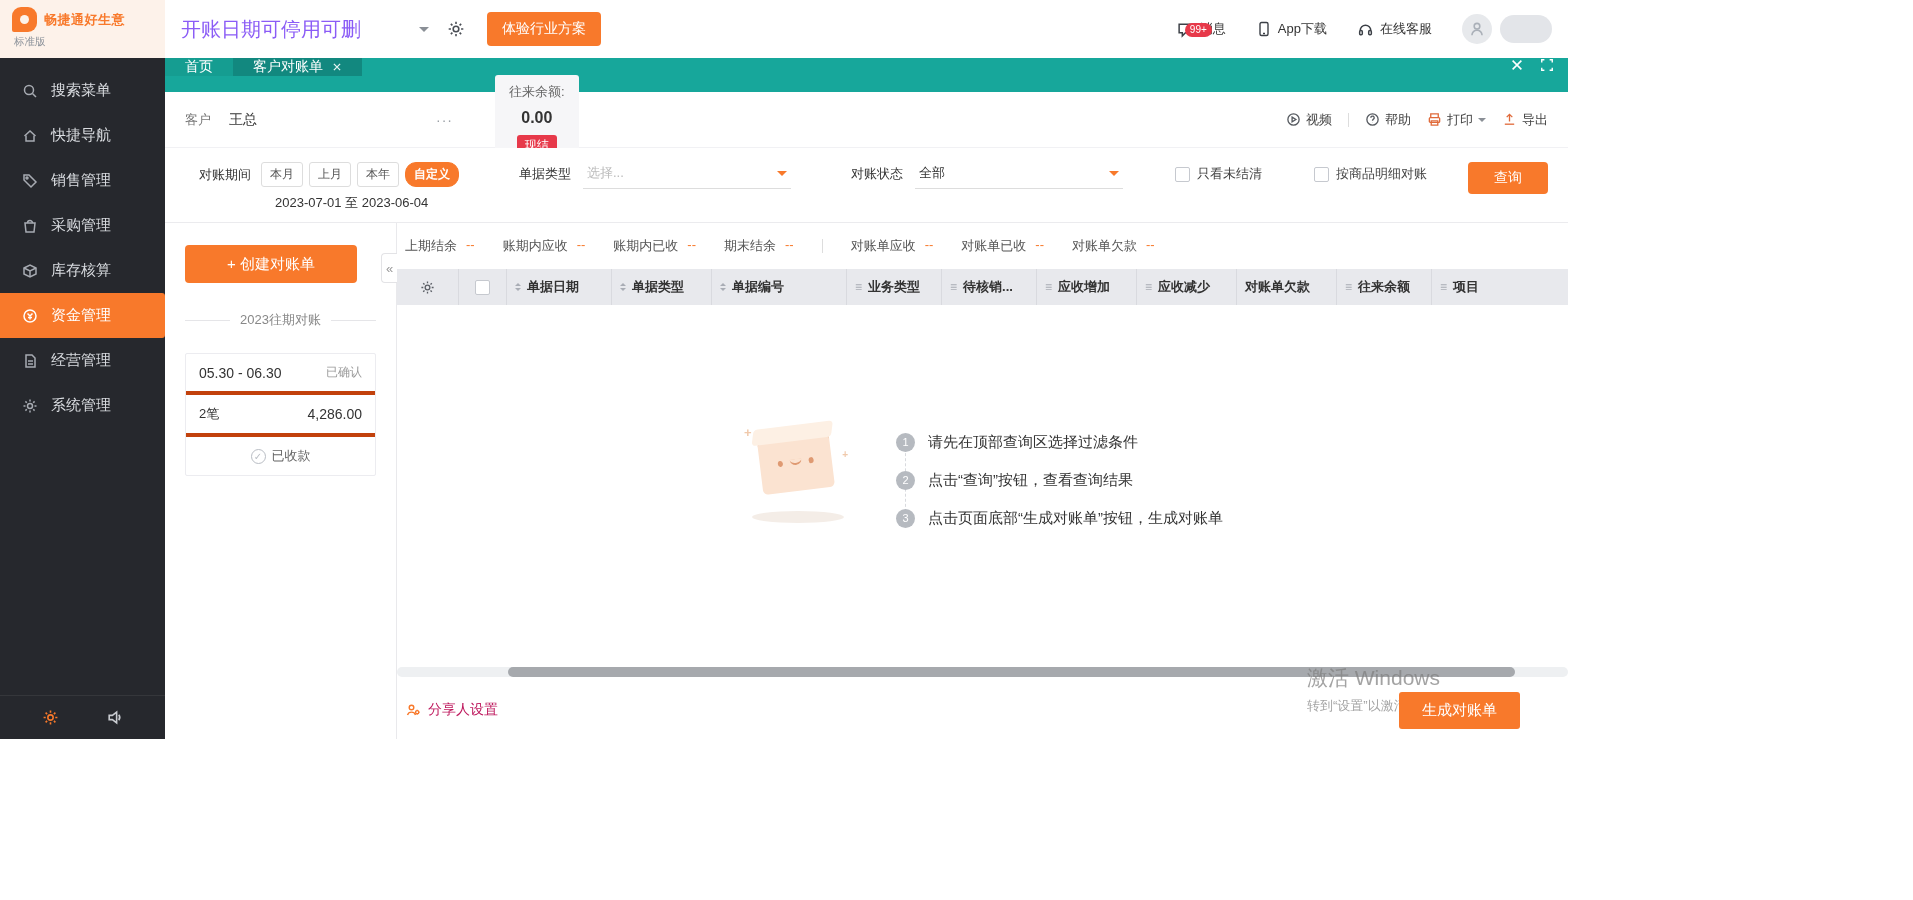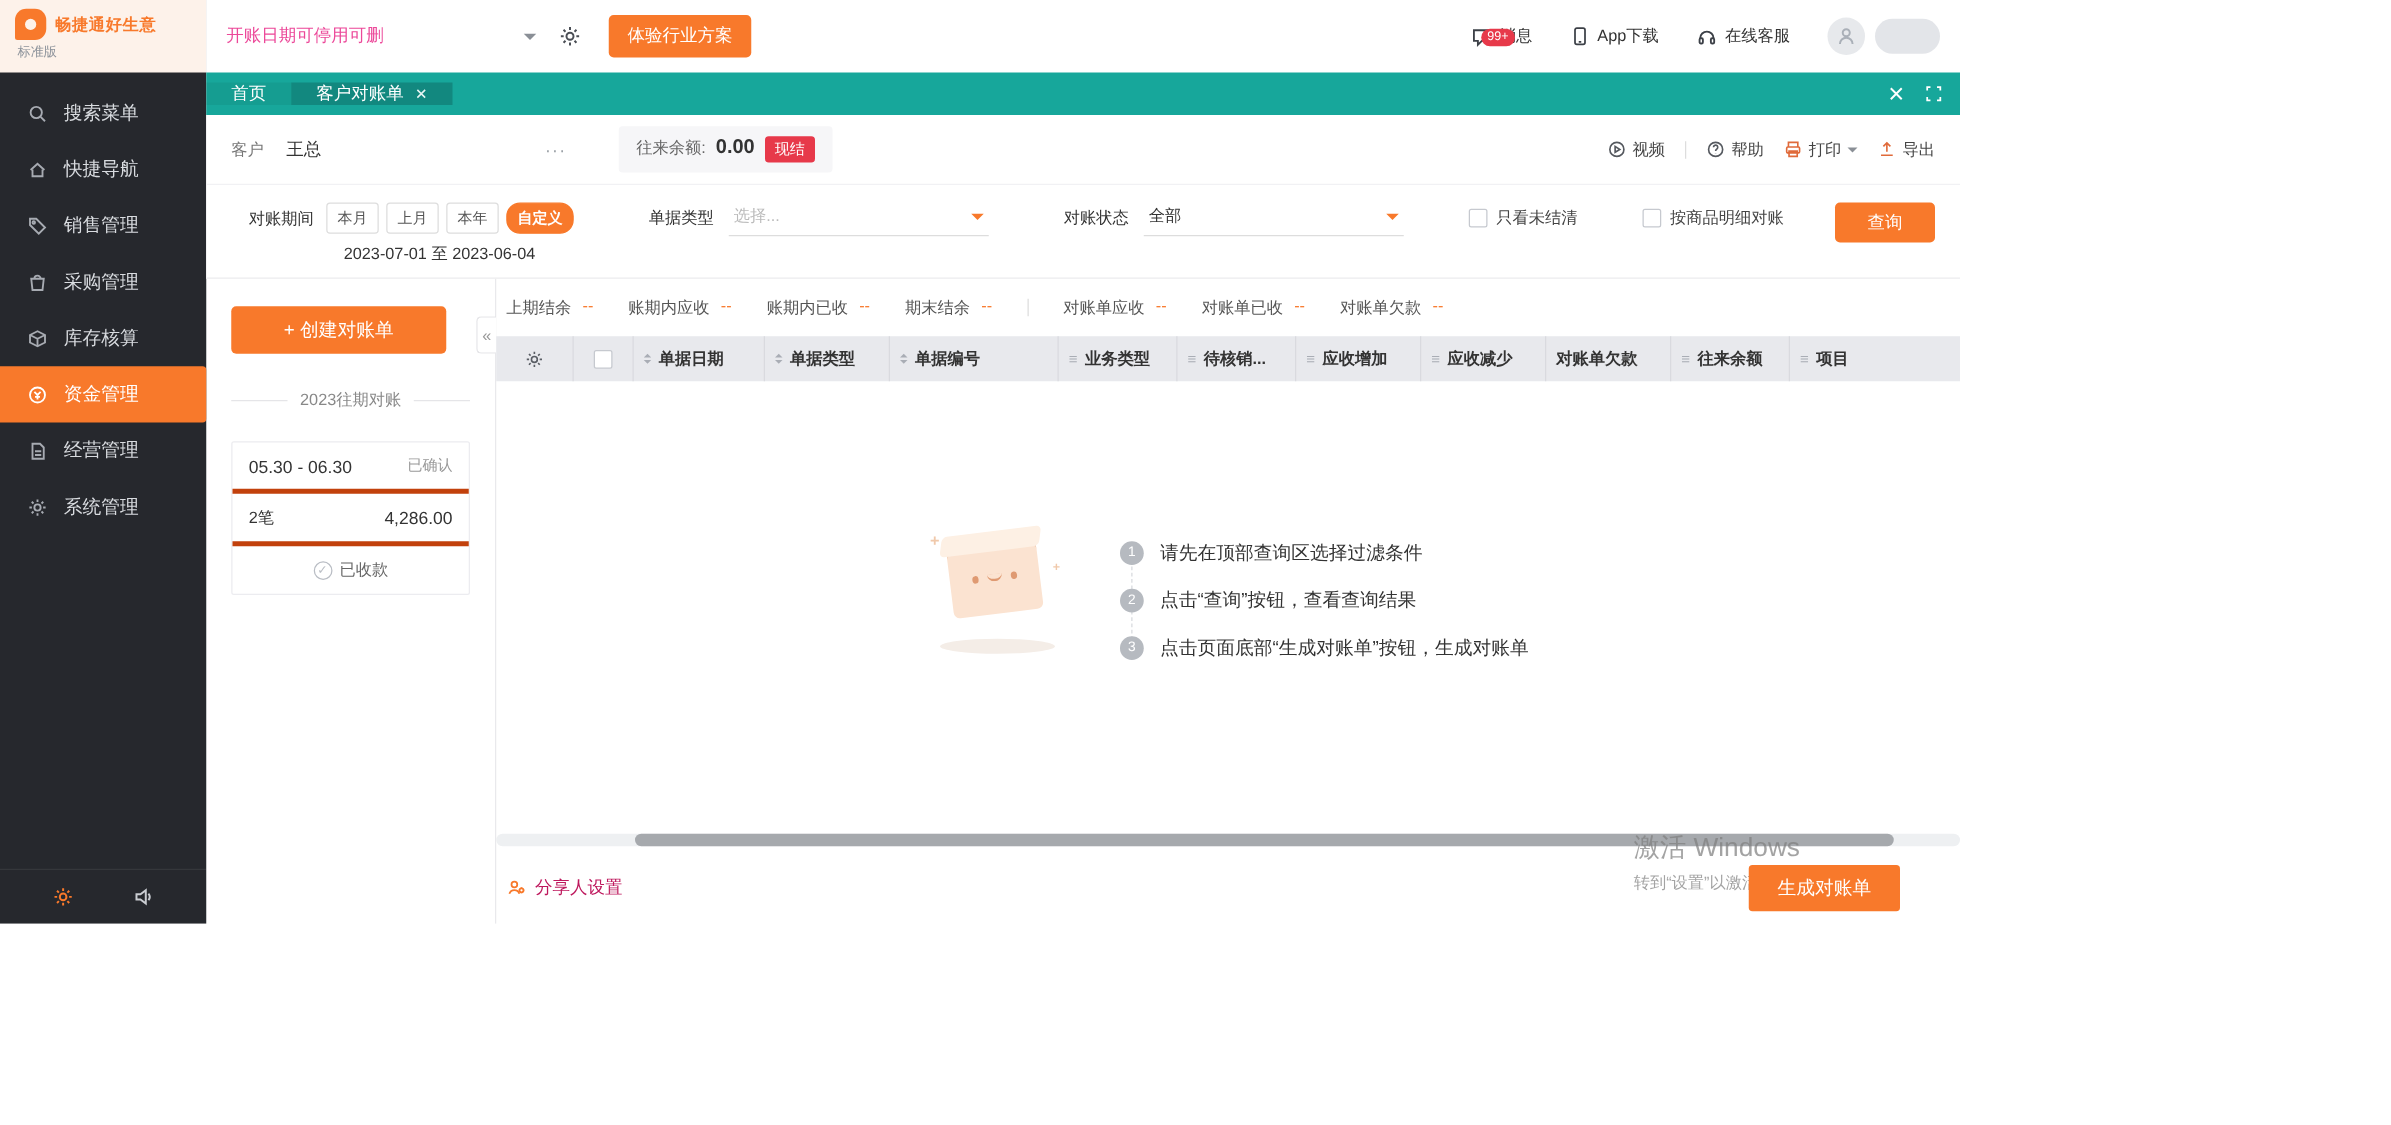--- a/index.html
+++ b/index.html
@@ -20,49 +20,49 @@
   .nav-item.active { background:#f8792b; color:#fff; border-radius:0 3px 3px 0; }
   .nav-item.active .nav-icon { color:#fff; }
   .sidebar-footer { height:44px; border-top:1px solid rgba(255,255,255,.07); display:flex; align-items:center; justify-content:space-around; padding:0 18px; }
   .sf-icon { display:inline-flex; cursor:pointer; }
 
   
   .main { position:absolute; left:165px; top:0; width:1403px; height:739px; display:flex; flex-direction:column; }
 
   
   .topbar { height:58px; background:#fff; display:flex; align-items:center; padding:0 16px; flex:none; }
-  .account-select { width:248px; display:flex; align-items:center; justify-content:space-between; font-size:14px; color:#ec4899; cursor:pointer;text-align:center; }
+  .account-select { width:248px; display:flex; align-items:center; justify-content:space-between; font-size:20px; color:#8b5cf6; cursor:pointer;text-align:center; }
   .caret-down { width:0; height:0; border:5px solid transparent; border-top-color:#8a8f96; margin-top:5px; }
   .top-gear { margin-left:18px; color:#4a4e55; display:inline-flex; cursor:pointer; }
   .btn-orange { background:#f8792b; color:#fff; border:none; border-radius:4px; cursor:pointer; font-family:inherit; }
   .trial-btn { margin-left:22px; font-size:14px; padding:8px 15px; }
   .topbar-spacer { flex:1; }
   .top-item { display:flex; align-items:center; gap:6px; font-size:13px; color:#333; margin-left:30px; cursor:pointer; position:relative; }
   .top-item .ti-icon { display:inline-flex; color:#3c4047; }
   .msg-badge { position:absolute; top:-11px; left:8px; background:#e7394a; color:#fff; font-size:10px; padding:1px 5px; border-radius:8px; line-height:1.2;margin-top:14px; }
   .avatar { width:30px; height:30px; border-radius:50%; background:#e7e9ec; margin-left:30px; display:flex; align-items:center; justify-content:center; color:#aab0b8; cursor:pointer; }
   .skeleton { width:52px; height:28px; background:#e3e5e9; border-radius:14px; margin-left:8px; }
 
   
-  .tabbar { height:34px; background:#17a79b; display:flex; align-items:center; flex:none; }
+  .tabbar { height:34px; background:#17a79b; display:flex; align-items:flex-start; flex:none; }
   .tab { display:flex; align-items:center; padding:0 20px; color:#fff; font-size:14px; cursor:pointer; }
   .tab.home { background:rgba(0,0,0,.06); }
   .tab.active { background:rgba(0,0,0,.18); gap:9px; }
   .tab-close { display:inline-flex; color:#e6f5f3; cursor:pointer; }
   .tabbar-spacer { flex:1; }
   .tabbar-icons { display:flex; align-items:center; gap:16px; padding-right:14px; color:#fff; }
   .tb-icon { display:inline-flex; cursor:pointer; }
 
   
   .subheader { height:56px; background:#fff; display:flex; align-items:center; padding:0 20px; border-bottom:1px solid #f1f1f4; flex:none; }
   .cust-select { width:268px; display:flex; align-items:center; cursor:pointer; }
   .cust-label { font-size:13px; color:#777; }
   .cust-value { font-size:14px; color:#333; margin-left:18px; }
   .cust-more { margin-left:auto; color:#9aa0a6; font-size:14px; letter-spacing:1px; }
-  .balance-box { margin-left:42px; background:#f6f6f8; border-radius:3px; padding:8px 14px; display:flex; gap:8px; }
+  .balance-box { margin-left:42px; background:#f6f6f8; border-radius:3px; padding:8px 14px; display:flex; align-items:center; gap:8px;flex-direction:column; }
   .balance-label { font-size:13px; color:#666; }
   .balance-value { font-size:16px; font-weight:bold; color:#333; }
   .settle-badge { background:#e7394a; color:#fff; font-size:12px; padding:2px 8px; border-radius:3px; }
   .sub-actions { margin-left:auto; display:flex; align-items:center; gap:16px; font-size:13px; color:#444; }
   .sub-action { display:flex; align-items:center; gap:5px; cursor:pointer; }
   .sub-action .sa-icon { display:inline-flex; color:#55595f; }
   .sa-icon.warm { color:#e06a3a; }
   .v-div { width:1px; height:14px; background:#ddd; }
   .mini-caret { width:0;height:0;border:4px solid transparent;border-top-color:#8a8f96;margin-top:4px; }
 

